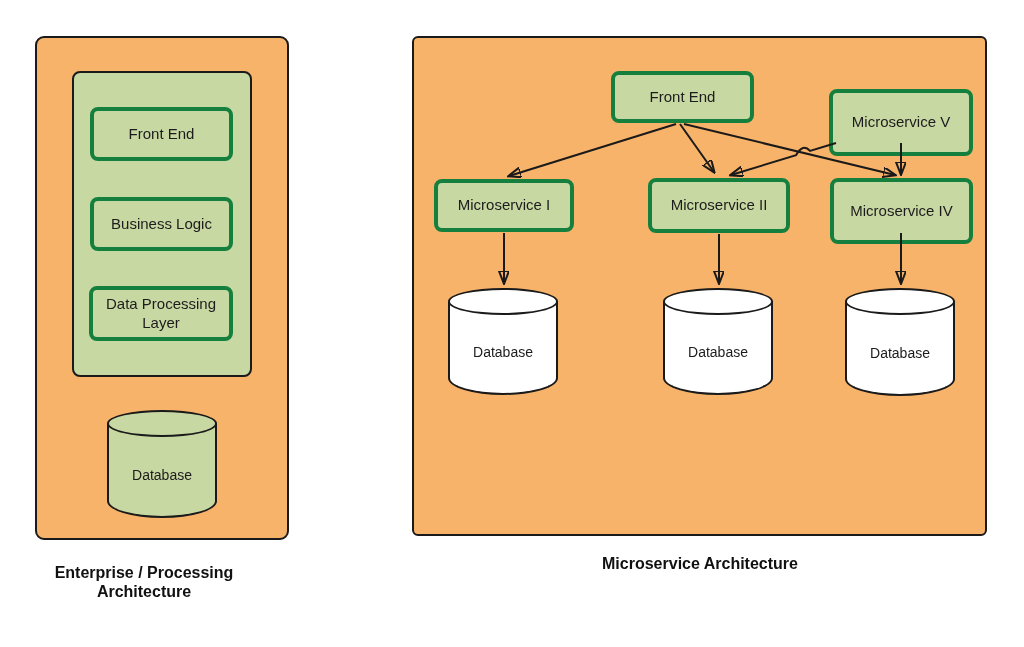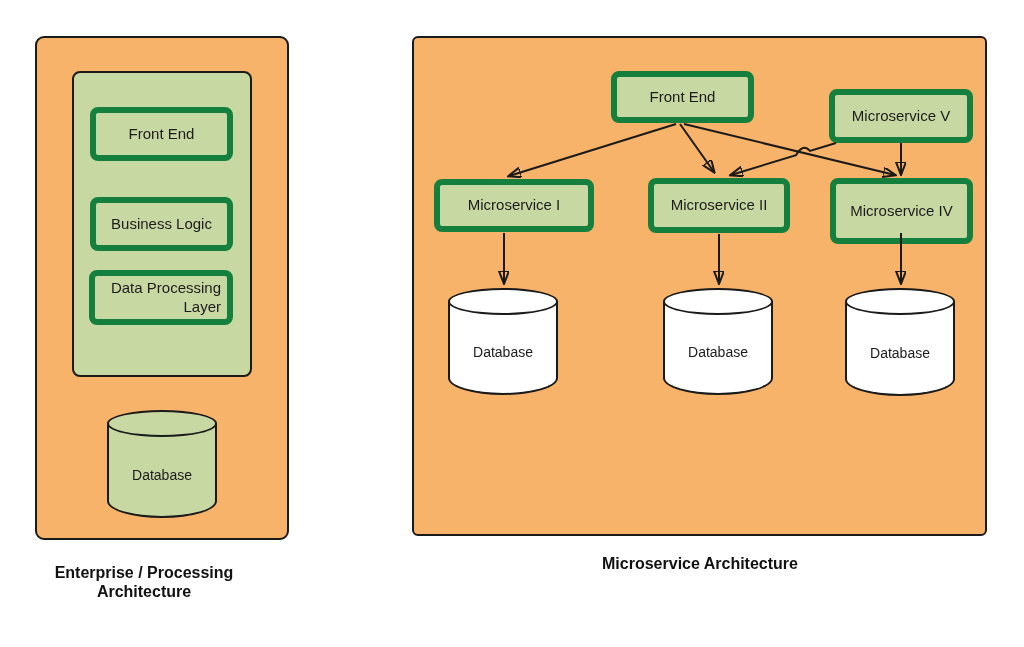--- a/index.html
+++ b/index.html
@@ -15,21 +15,21 @@
     position: absolute;
     box-sizing: border-box;
     border: 2px solid #1a1a1a;
   }
   .container-orange { background: #f8b36a; border-radius: 9px; }
   .group-green { background: #c8d8a3; border-radius: 8px; }
   .node {
     position: absolute;
     box-sizing: border-box;
     background: #c8d8a3;
-    border: 6px solid #15803d;
+    border: 4px solid #15803d;
     border-radius: 8px;
     display: flex;
     align-items: center;
     justify-content: center;
     text-align: center;
     font-size: 15px;
     line-height: 1.25;
     color: #1c1c1c;
     padding: 16px 6px;
   }
@@ -94,43 +94,43 @@
   <div class="rect group-green" style="left:72px; top:71px; width:180px; height:306px;"></div>
 
   <div class="node" style="left:90px; top:107px; width:143px; height:54px;">
     <span>Front End</span>
   </div>
 
   <div class="node" style="left:90px; top:197px; width:143px; height:54px;">
     <span>Business Logic</span>
   </div>
 
-  <div class="node" style="left:89px; top:270px; width:144px; height:55px;text-align:right;">
+  <div class="node" style="left:89px; top:286px; width:144px; height:55px;">
     <span>Data Processing Layer</span>
   </div>
 
   <div class="cylinder cyl-green" style="left:107px; top:410px; width:110px; height:108px;">
     <div class="cyl-top"></div>
     <div class="cyl-body"></div>
     <div class="cyl-label">Database</div>
   </div>
 
   <div class="caption" style="left:24px; top:563px; width:240px;">Enterprise / Processing Architecture</div>
 
   <div class="rect container-orange" style="left:412px; top:36px; width:575px; height:500px; border-radius:6px;"></div>
 
   <div class="node" style="left:611px; top:71px; width:143px; height:52px;">
     <span>Front End</span>
   </div>
 
-  <div class="node" style="left:829px; top:89px; width:144px; height:54px;">
+  <div class="node" style="left:829px; top:89px; width:144px; height:67px;">
     <span>Microservice V</span>
   </div>
 
-  <div class="node" style="left:434px; top:179px; width:160px; height:53px;">
+  <div class="node" style="left:434px; top:179px; width:140px; height:53px;">
     <span>Microservice I</span>
   </div>
 
   <div class="node" style="left:648px; top:178px; width:142px; height:55px;">
     <span>Microservice II</span>
   </div>
 
   <div class="node" style="left:830px; top:178px; width:143px; height:66px;">
     <span>Microservice IV</span>
   </div>

